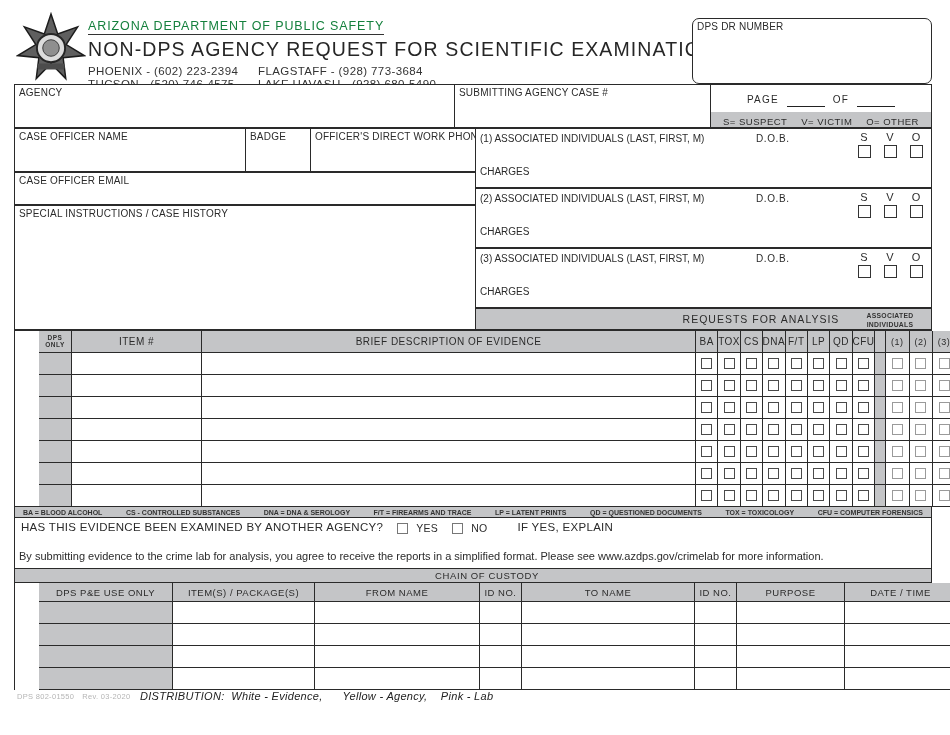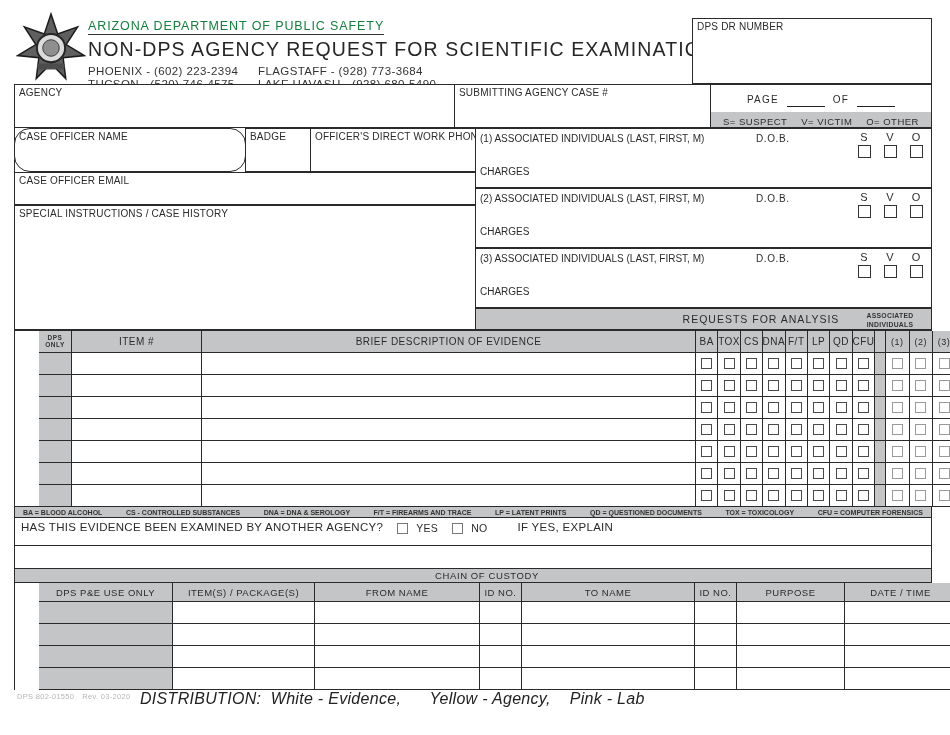--- a/index.html
+++ b/index.html
@@ -44,21 +44,21 @@
   
   .abbrev{position:absolute;left:14px;top:506px;width:918px;height:12px;background:var(--gray);border:1px solid var(--border);box-sizing:border-box;display:flex;align-items:center;justify-content:space-between;padding:0 8px;font-size:7px;font-weight:bold;color:#333;white-space:nowrap;}
   
   .exam{position:absolute;left:14px;top:517px;width:918px;height:29px;border:1px solid var(--border);box-sizing:border-box;display:flex;align-items:flex-start;padding:3px 6px;font-size:11.5px;letter-spacing:.3px;background:#fff;}
   .cbe{width:11px;height:11px;border:1px solid #777;background:#fff;box-sizing:border-box;margin:2px 8px 0 14px;flex:none;}
   .exam .yn{font-size:10.5px;margin-top:1px;}
   .exam .explain{margin-left:30px;}
   .notice{position:absolute;left:14px;top:545px;width:918px;height:23px;border-left:1px solid var(--border);border-right:1px solid var(--border);box-sizing:border-box;font-size:11px;padding:5px 4px 0;background:#fff;white-space:nowrap;}
   .coct{position:absolute;left:14px;top:568px;width:918px;height:15px;background:var(--gray);border:1px solid var(--border);box-sizing:border-box;display:flex;align-items:center;justify-content:center;font-size:9.5px;letter-spacing:.6px;padding-left:28px;}
   .formnum{position:absolute;left:17px;top:692px;font-size:7.5px;color:var(--footer-muted,#b5b5b5);letter-spacing:.3px;display:flex;gap:8px;}
-  .dist{position:absolute;left:140px;top:690px;font-size:16px;font-style:italic;color:#222;letter-spacing:.3px;white-space:pre;}
+  .dist{position:absolute;left:140px;top:690px;font-size:11px;font-style:italic;color:#222;letter-spacing:.3px;white-space:pre;}
   .frame{position:absolute;left:14px;top:84px;width:918px;height:606px;border:1px solid var(--border);box-sizing:border-box;pointer-events:none;background:transparent;}
 </style>
 </head>
 <body>
 
 <div class="page">
 
   <svg class="abs" style="left:16px;top:12px;" width="70" height="72" viewBox="0 0 72 72">
     <polygon points="36,1 42.9,21.6 63.4,14.2 51.6,32.4 70.1,43.8 48.5,46 51.2,67.5 36,52 20.8,67.5 23.5,46 1.9,43.8 20.4,32.4 8.6,14.2 29.1,21.6" fill="#5f5f5f" stroke="#1c1c1c" stroke-width="1.5"></polygon>
     <circle cx="36" cy="36" r="14.5" fill="#dcdcdc" stroke="#262626" stroke-width="2"></circle>
@@ -70,21 +70,21 @@
     <div class="agency-line">ARIZONA DEPARTMENT OF PUBLIC SAFETY</div>
     <div class="main-title">NON-DPS AGENCY REQUEST FOR SCIENTIFIC EXAMINATION</div>
     <div class="phones">
         <span>PHOENIX - (602) 223-2394</span>
         <span>FLAGSTAFF - (928) 773-3684</span>
         <span>TUCSON - (520) 746-4575</span>
         <span>LAKE HAVASU - (928) 680-5490</span>
       </div>
   </div>
 
-  <div class="fbox" style="left:692px;top:18px;width:240px;height:66px;">
+  <div class="fbox" style="left:692px;top:18px;width:240px;height:66px;border-radius:7px;">
     <div class="lbl">DPS DR NUMBER</div>
   </div>
 
   <div class="frame"></div>
 
   <div class="fbox" style="left:14px;top:84px;width:441px;height:44px;">
     <div class="lbl">AGENCY</div>
   </div>
   <div class="fbox" style="left:454px;top:84px;width:257px;height:44px;">
     <div class="lbl">SUBMITTING AGENCY CASE #</div>
@@ -96,21 +96,21 @@
       <span>OF</span>
       <span class="blank"></span>
     </div>
     <div class="legend">
         <span>S= SUSPECT</span>
         <span>V= VICTIM</span>
         <span>O= OTHER</span>
       </div>
   </div>
 
-  <div class="fbox" style="left:14px;top:128px;width:232px;height:44px;border-radius:16px;">
+  <div class="fbox" style="left:14px;top:128px;width:232px;height:44px;">
     <div class="lbl">CASE OFFICER NAME</div>
   </div>
   <div class="fbox" style="left:245px;top:128px;width:66px;height:44px;">
     <div class="lbl">BADGE</div>
   </div>
   <div class="fbox" style="left:310px;top:128px;width:166px;height:44px;">
     <div class="lbl">OFFICER'S DIRECT WORK PHONE</div>
   </div>
   <div class="fbox" style="left:14px;top:172px;width:462px;height:33px;">
     <div class="lbl">CASE OFFICER EMAIL</div>
@@ -476,20 +476,21 @@
 
   <div class="exam">
     <span>HAS THIS EVIDENCE BEEN EXAMINED BY ANOTHER AGENCY?</span>
     <span class="cbe"></span>
     <span class="yn">YES</span>
     <span class="cbe"></span>
     <span class="yn">NO</span>
     <span class="explain">IF YES, EXPLAIN</span>
   </div>
 
+  <div class="notice">By submitting evidence to the crime lab for analysis, you agree to receive the reports in a simplified format.  Please see  www.azdps.gov/crimelab for more information.</div>
 
   <div class="coct">CHAIN OF CUSTODY</div>
   <div class="grid" style="left:14px;top:582px;width:918px;grid-template-columns:134px 142px 165px 42px 173px 42px 108px 112px;grid-template-rows:19px repeat(4,22px);">
       <div class="c h gray coch">DPS P&amp;E USE ONLY</div>
       <div class="c h gray coch">ITEM(S) / PACKAGE(S)</div>
       <div class="c h gray coch">FROM NAME</div>
       <div class="c h gray coch">ID NO.</div>
       <div class="c h gray coch">TO NAME</div>
       <div class="c h gray coch">ID NO.</div>
       <div class="c h gray coch">PURPOSE</div>

